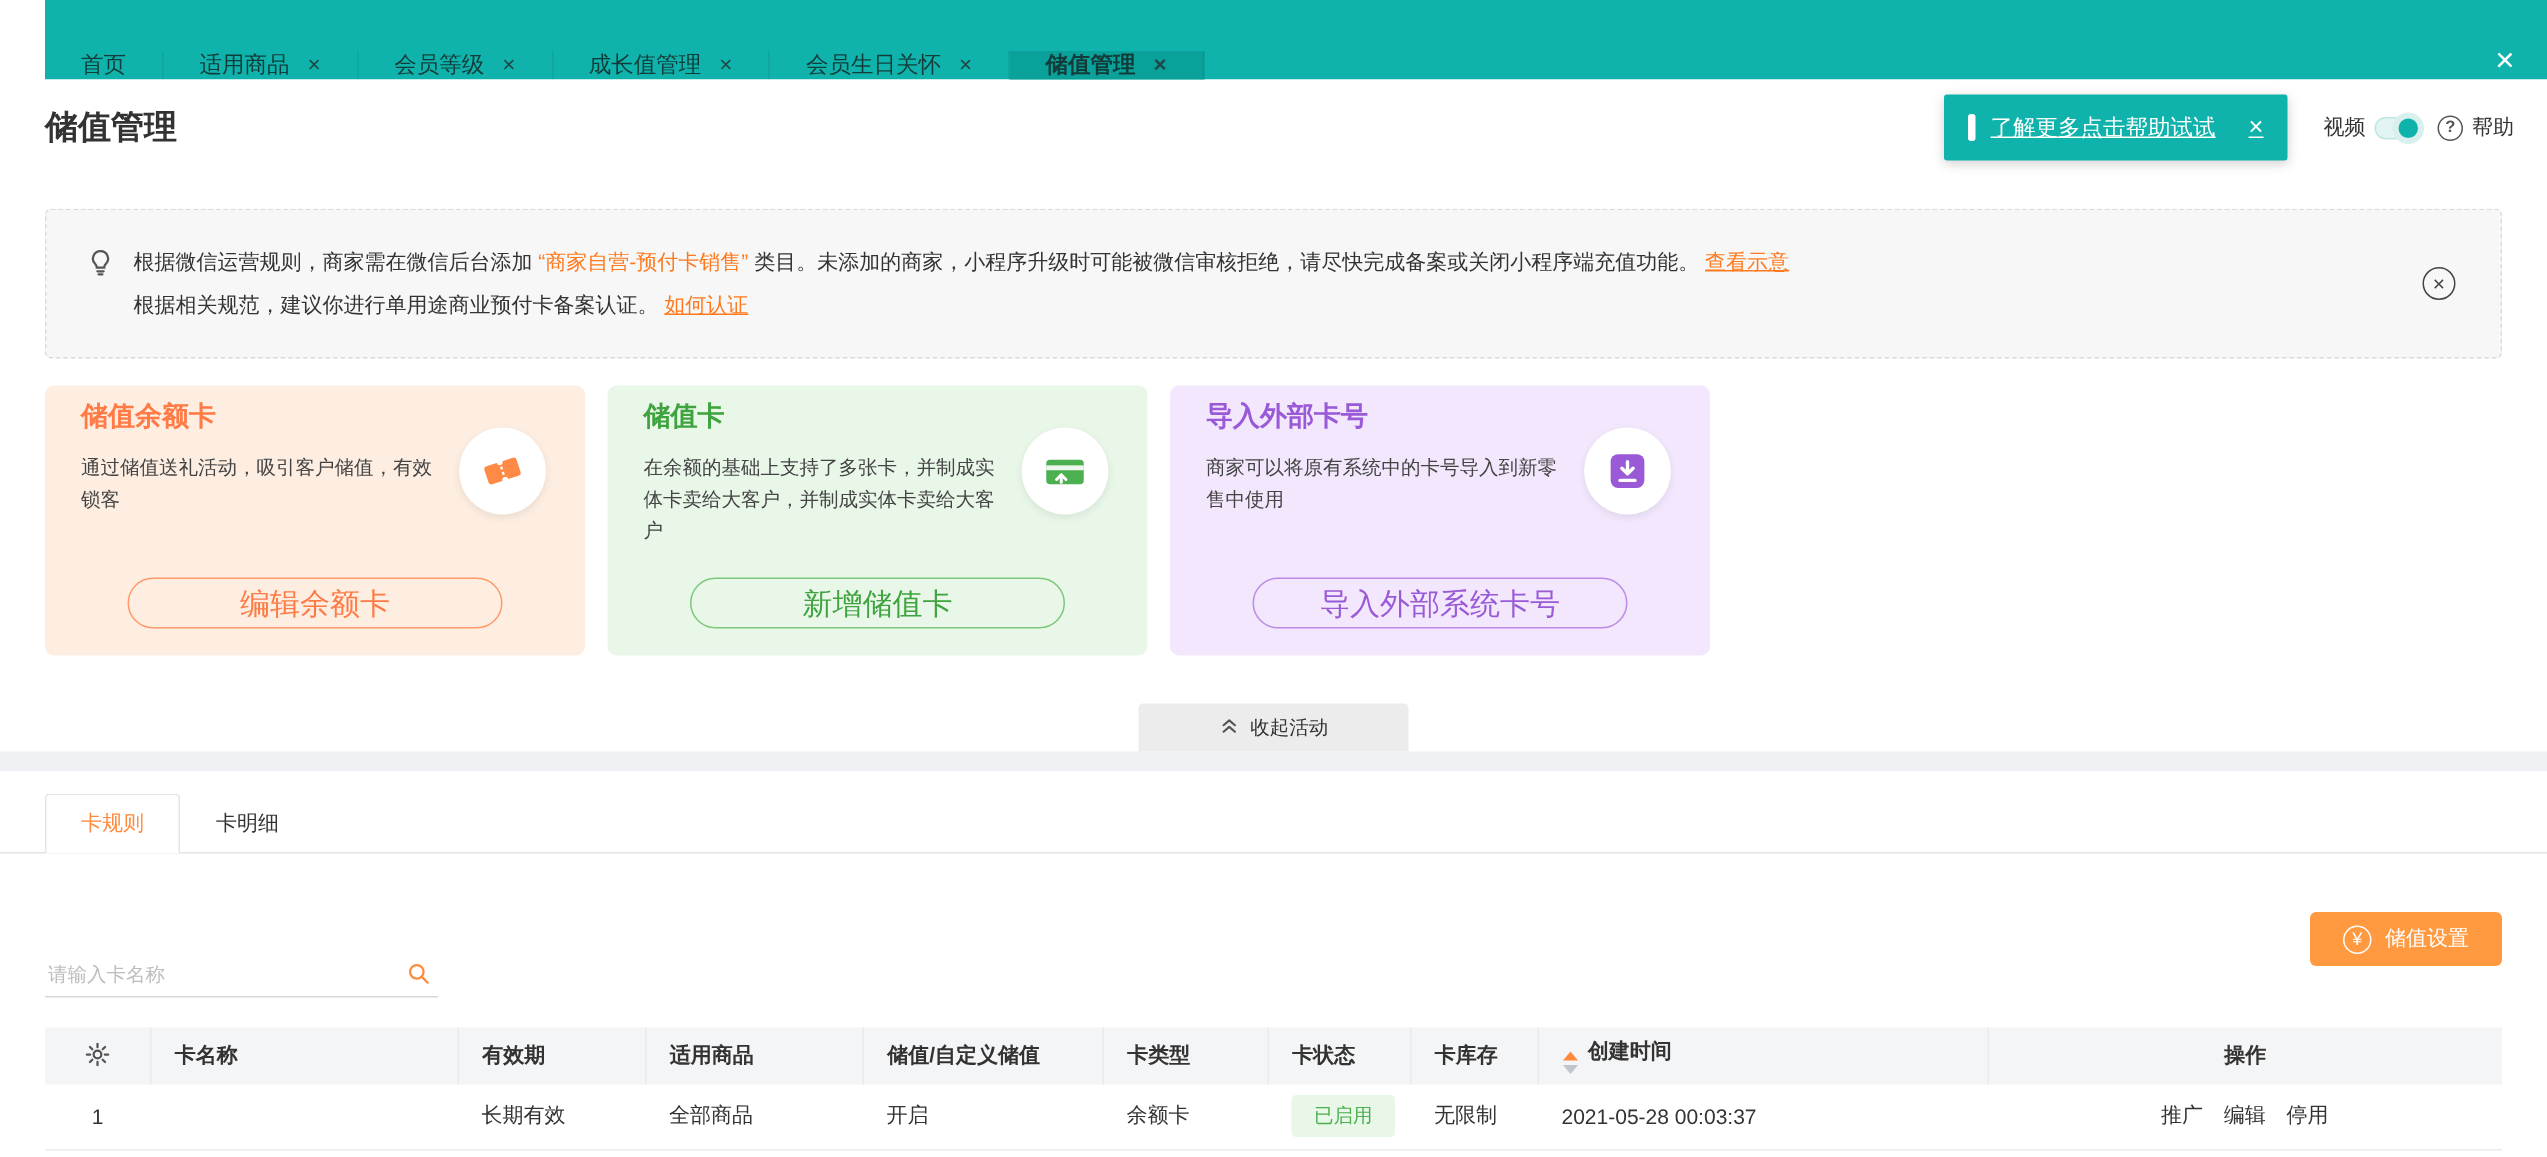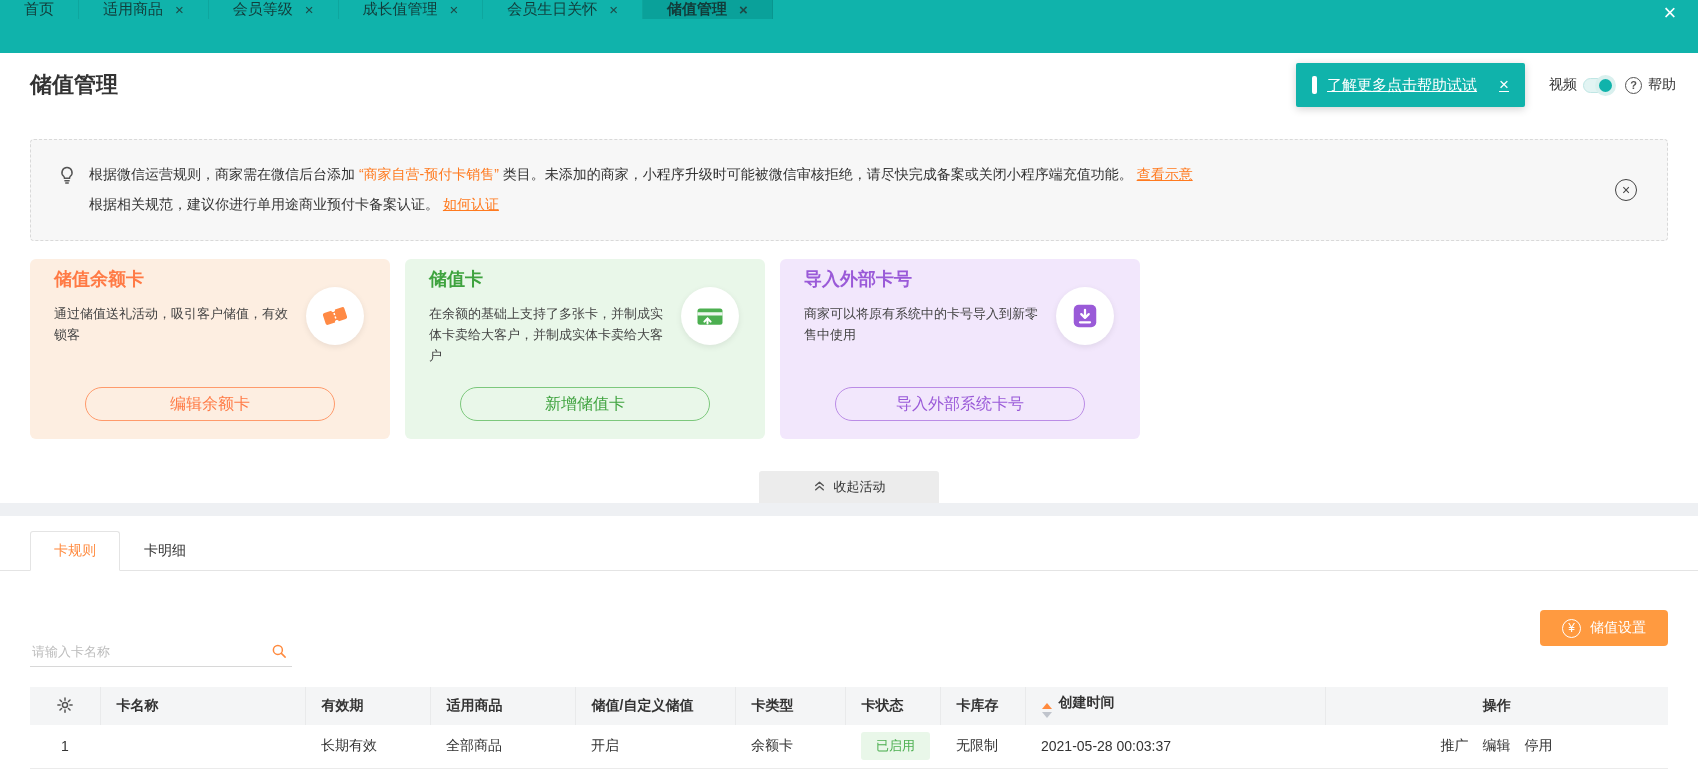--- a/index.html
+++ b/index.html
@@ -1,21 +1,21 @@
 <!DOCTYPE html>
 <html><head>
 <meta charset="utf-8">
 <style>
   * { box-sizing: border-box; margin: 0; padding: 0; }
   html, body { width: 1698px; height: 771px; overflow: hidden; }
   body { font-family: "Liberation Sans", "DejaVu Sans", sans-serif; background: #fff; color: #333; }
   .spacer { flex: 1; }
 
   
-  .topbar { height: 53px; background: #10b3ab; display: flex; align-items: flex-start; }
+  .topbar { height: 53px; background: #10b3ab; display: flex; align-items: flex-end; margin-left: 30px; }
   .tab { display: flex; align-items: center; gap: 12px; padding: 0 24px; font-size: 15px;
          color: #123c3a; border-right: 1px solid rgba(0,0,0,0.07); cursor: pointer; white-space: nowrap; }
   .tab.active { background: #0aa19a; font-weight: bold; }
   .tab-close { font-size: 15px; color: #1d4a47; line-height: 1; }
   .topbar-close { width: 56px; display: flex; align-items: center; justify-content: center;
                   color: #fff; font-size: 22px; cursor: pointer; }
 
   
   .page-header { height: 64px; display: flex; align-items: center; padding: 0 22px 0 30px; background: #fff; }
   .page-title { font-size: 22px; font-weight: bold; color: #333; }
@@ -31,36 +31,36 @@
                   background: #10b3ab; border: 4px solid #d9f0ee; }
   .q-icon { width: 17px; height: 17px; border: 1.5px solid #555; border-radius: 50%; display: flex;
             align-items: center; justify-content: center; font-size: 11px; color: #555; font-weight: bold; }
 
   
   .notice { margin: 22px 30px 0; background: #f7f7f7; border: 1px dashed #d9d9d9; border-radius: 4px;
             padding: 20px 80px 20px 26px; position: relative; display: flex; gap: 12px;
             font-size: 14px; line-height: 29px; color: #333; }
   .notice-icon { margin-top: 5px; flex: none; }
   .orange-hl { color: #ff7a1f; }
-  .orange-link { color: #ff7a1f; text-decoration: underline; cursor: pointer; font-family: Liberation Mono, monospace; }
+  .orange-link { color: #ff7a1f; text-decoration: underline; cursor: pointer; }
   .notice-close { position: absolute; right: 30px; top: 50%; transform: translateY(-50%);
                   width: 22px; height: 22px; border: 1.4px solid #444; border-radius: 50%;
                   display: flex; align-items: center; justify-content: center; font-size: 14px;
                   color: #444; cursor: pointer; }
 
   
   .cards { display: flex; gap: 15px; margin: 18px 30px 0; }
   .promo-card { width: 360px; height: 180px; border-radius: 6px; padding: 8px 24px; position: relative; }
   .pc-title { font-size: 18px; font-weight: bold; }
   .pc-desc { margin-top: 12px; font-size: 13px; line-height: 21px; color: #444; width: 238px; }
   .pc-icon { position: absolute; top: 28px; right: 26px; width: 58px; height: 58px; border-radius: 50%;
              background: #fff; display: flex; align-items: center; justify-content: center;
              box-shadow: 0 2px 6px rgba(0,0,0,.08); }
   .pc-btn { position: absolute; left: 50%; transform: translateX(-50%); bottom: 18px; width: 250px; height: 34px;
-            border-radius: 17px; background: transparent; border: 1px solid; font-size: 16px; cursor: pointer;
+            border-radius: 17px; background: transparent; border: 1px solid; font-size: 20px; cursor: pointer;
             font-family: Liberation Serif, serif; }
   .card-orange { background: #fdeee1; }
   .card-orange .pc-title { color: #ff7a45; }
   .card-orange .pc-btn { color: #ff7a45; border-color: #ff9a6b; }
   .card-green { background: #e9f7e9; }
   .card-green .pc-title { color: #3fa33f; }
   .card-green .pc-btn { color: #3fa33f; border-color: #7cc87c; }
   .card-purple { background: #f2e7fc; }
   .card-purple .pc-title { color: #9a5ad8; }
   .card-purple .pc-btn { color: #9a5ad8; border-color: #bb8ce6; }

